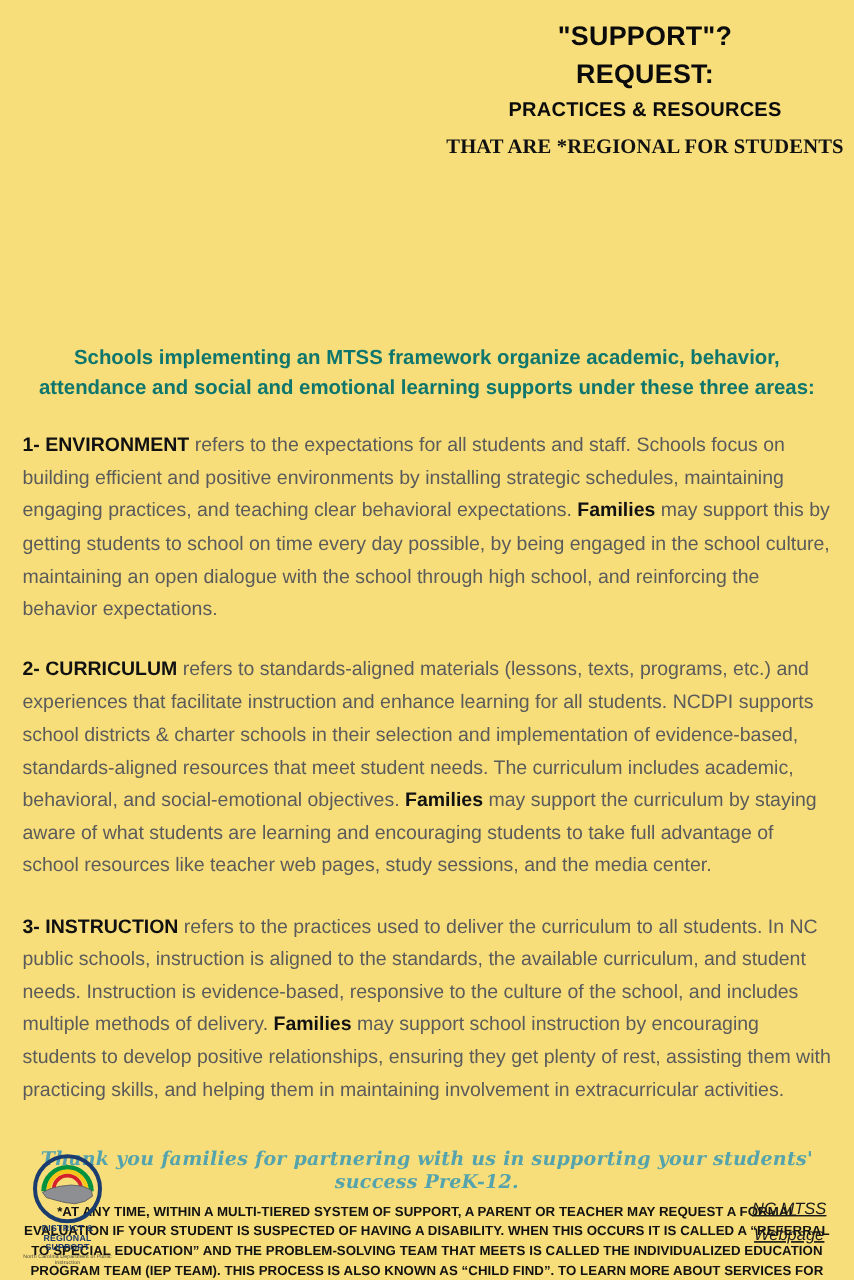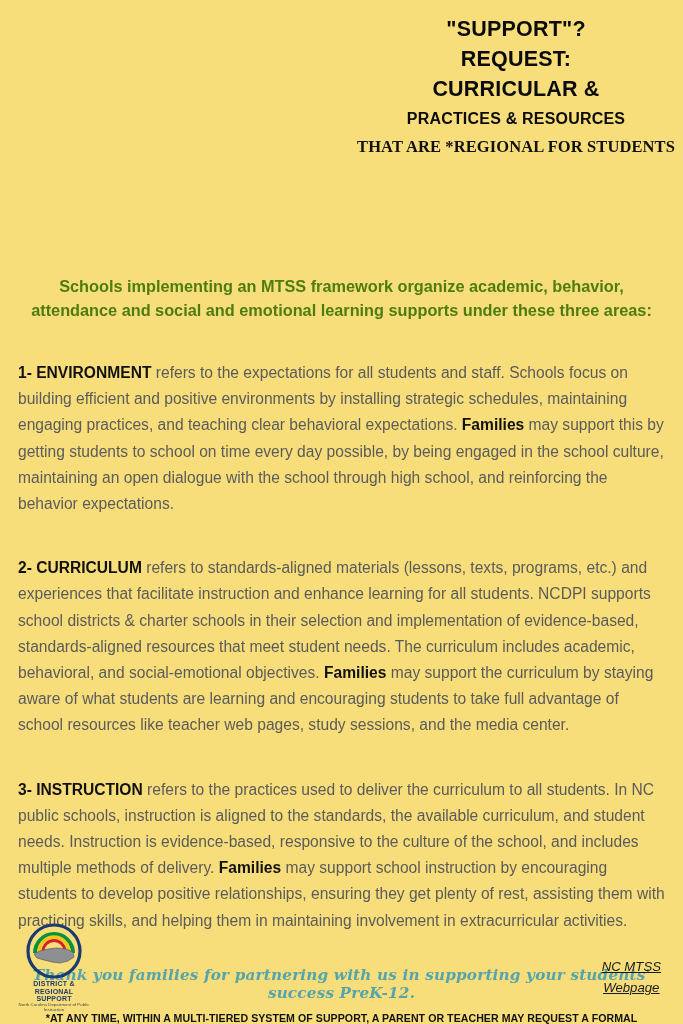--- a/index.html
+++ b/index.html
@@ -154,34 +154,34 @@
     letter-spacing: 0.1px;
     margin-top: 3px;
   }
 
   
   .intro {
     margin: 0 14px;
     text-align: center;
     font-size: 16.3px;
     font-weight: bold;
-    color: #4d7c0f;
+    color: #0f766e;
     line-height: 24px;
     padding-top: 6px;
   }
 
   
   .sections {
     padding: 0 18px 0 18px;
   }
   .para {
     color: #5B5B5B;
     font-size: 15.6px;
     line-height: 26.2px;
-    margin-top: 38px;
+    margin-top: 22px;
     text-align: left;
   }
   .para b {
     color: #111;
     font-weight: bold;
   }
   .para .lead {
     color: #111;
     font-weight: bold;
   }
@@ -260,21 +260,20 @@
 </style>
 </head>
 <body>
 
 <div class="header">
 
 
   <div class="qa-block">
     <div class="qa-line">"SUPPORT"?</div>
     <div class="qa-line">REQUEST:</div>
-    <div class="qa-line">CURRICULAR &amp;</div>
     <div class="qa-line big">PRACTICES &amp; RESOURCES</div>
     <div class="qa-foot">THAT ARE *REGIONAL FOR STUDENTS</div>
   </div>
 </div>
 
 <div class="intro">Schools implementing an MTSS framework organize academic, behavior, attendance and social and emotional learning supports under these three areas:</div>
 
 <div class="sections">
 
   <p class="para">

